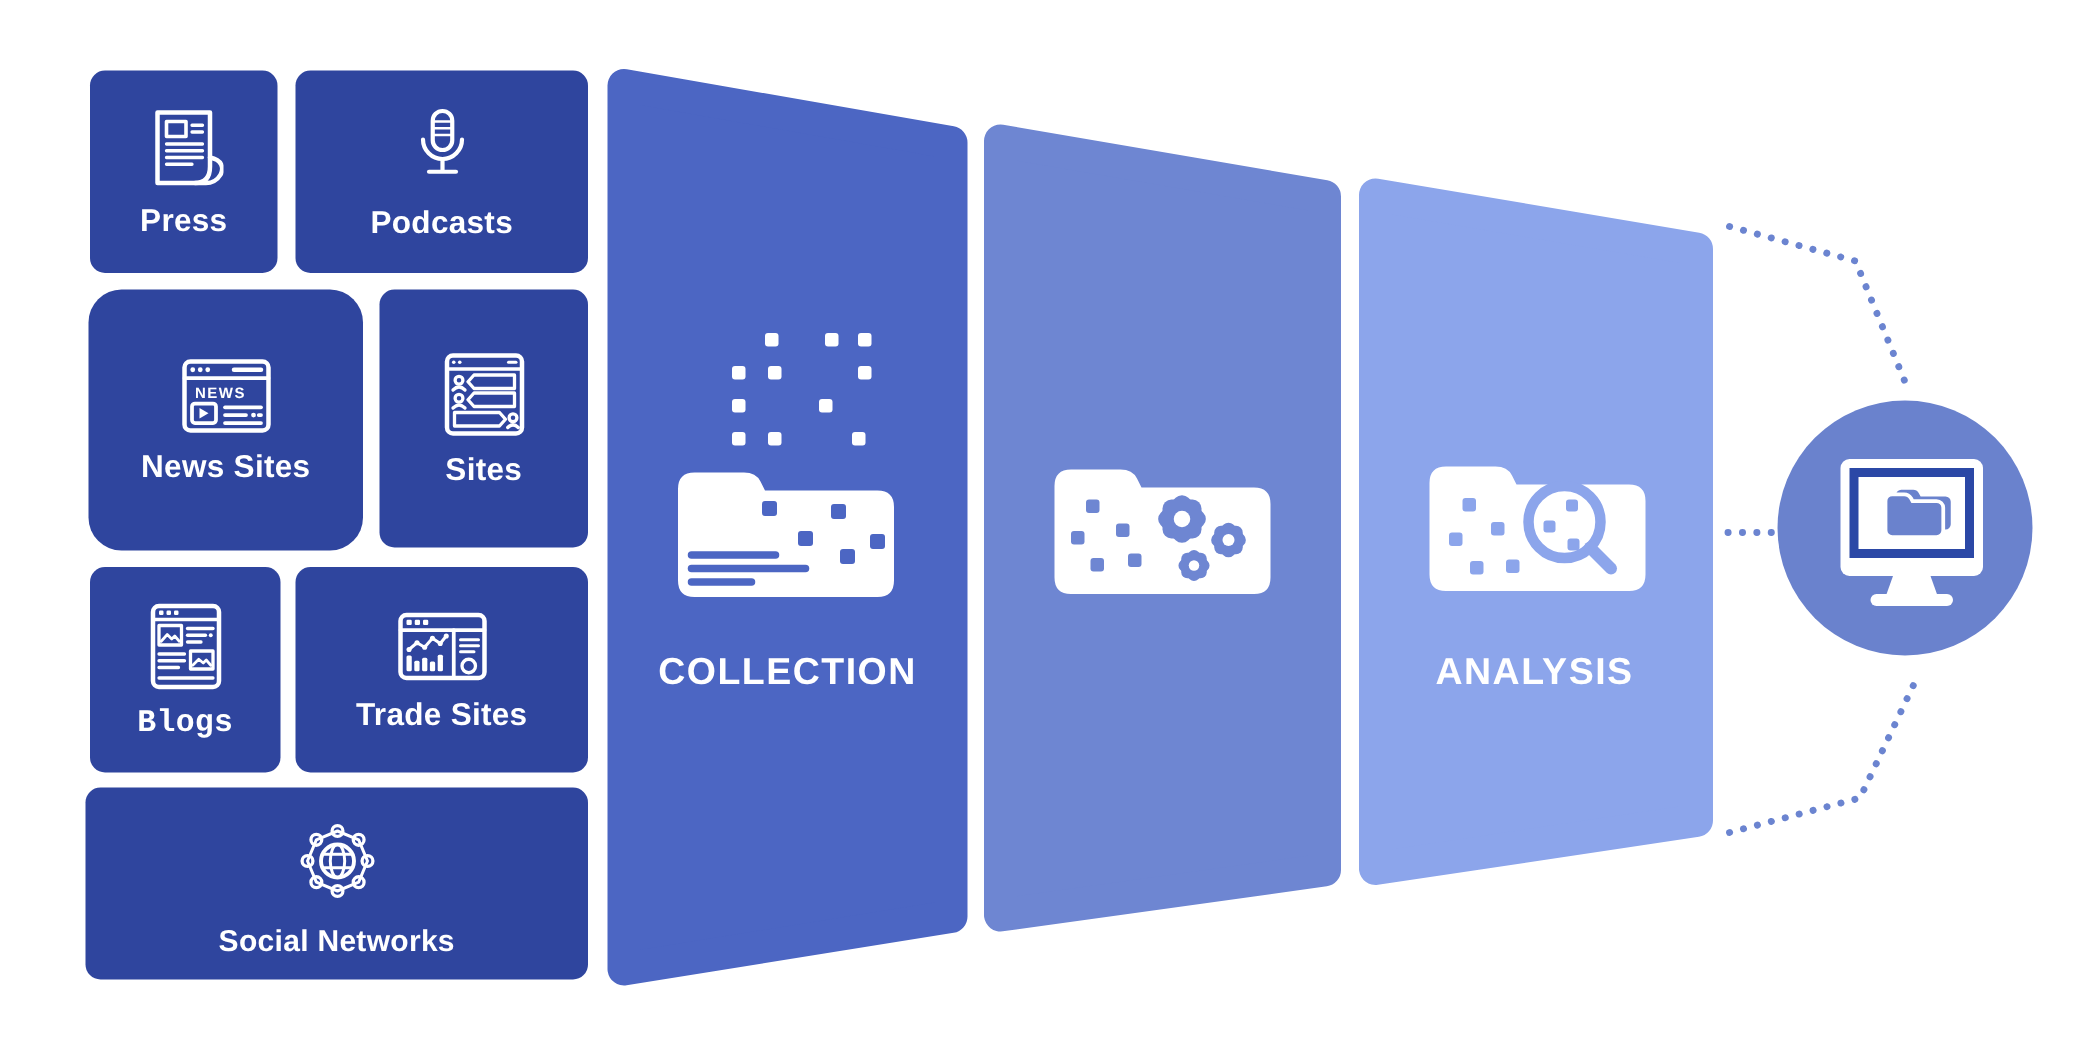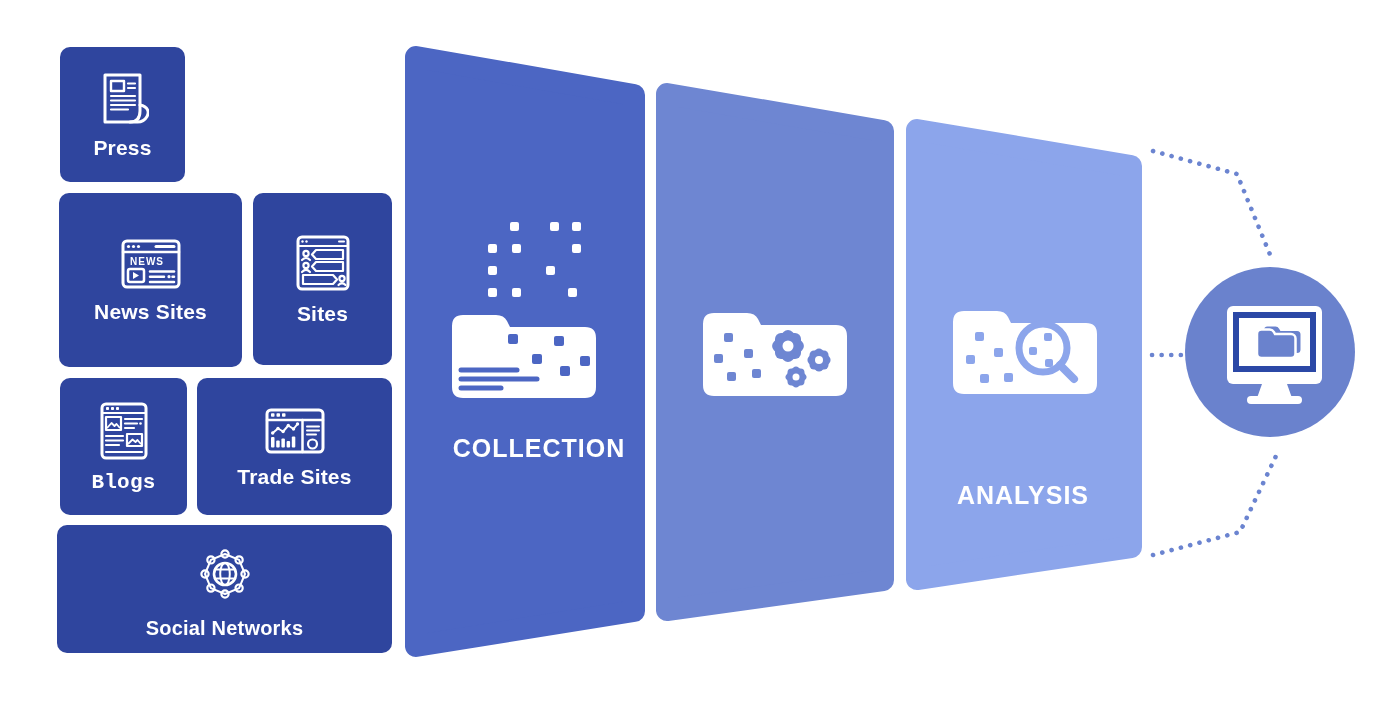--- a/index.html
+++ b/index.html
@@ -43,22 +43,32 @@
     <svg width="52" height="54" viewBox="0 0 52 54">
       <path class="stroke" stroke-width="3" d="M8,3 H43 V39 Q43,50 33,50 H8 Z"></path>
       <path class="stroke" stroke-width="3" d="M43,33 C51,34.5 52.5,40 50,44.5 C48,48 44,50.3 39.5,50 L33,50"></path>
       <rect class="stroke" stroke-width="2.4" x="14" y="9" width="13" height="10"></rect>
       <path class="stroke" stroke-width="2.2" d="M31,11.5 H38 M31,16 H38"></path>
       <path class="stroke" stroke-width="2.2" d="M14,24 H38 M14,28.5 H38 M14,33 H38 M14,37.5 H31"></path>
     </svg>
     <div class="lbl">Press</div>
   </div>
 
-
-  <div class="tile" style="left:59px;top:193px;width:183px;height:174px;">
+  <div class="tile" style="left:197px;top:47px;width:195px;height:135px;">
+    <svg width="44" height="56" viewBox="0 0 44 56">
+      <rect class="stroke" stroke-width="2.8" x="15.5" y="3" width="13" height="26" rx="6.5"></rect>
+      <path class="stroke" stroke-width="1.8" d="M16.5,10 H27.5 M16.5,14.5 H27.5 M16.5,19 H27.5"></path>
+      <path class="stroke" stroke-width="2.8" d="M9,22 A13,13 0 0 0 35,22"></path>
+      <path class="stroke" stroke-width="2.8" d="M22,35.5 V42"></path>
+      <path class="stroke" stroke-width="2.8" d="M13,43.5 H31"></path>
+    </svg>
+    <div class="lbl">Podcasts</div>
+  </div>
+
+  <div class="tile" style="left:59px;top:193px;width:183px;height:174px;border-radius:22px;">
     <svg width="62" height="52" viewBox="0 0 62 52">
       <rect class="stroke" stroke-width="3" x="3" y="3" width="56" height="46" rx="4"></rect>
       <circle class="fillw" cx="8.5" cy="8.5" r="1.6"></circle>
       <circle class="fillw" cx="13.5" cy="8.5" r="1.6"></circle>
       <circle class="fillw" cx="18.5" cy="8.5" r="1.6"></circle>
       <path class="stroke" stroke-width="3" d="M36,8.5 H54"></path>
       <path class="stroke" stroke-width="2.5" d="M3,14 H59"></path>
       <text x="27" y="27" font-size="10" font-weight="bold" fill="#fff" text-anchor="middle" letter-spacing="1">NEWS</text>
       <rect class="stroke" stroke-width="2.5" x="8" y="31" width="16" height="13" rx="2"></rect>
       <path class="fillw" d="M13,34 L19,37.5 L13,41 Z"></path>
@@ -202,21 +212,21 @@
       <rect class="sq1" x="59" y="34" width="10" height="10" rx="2"></rect>
       <rect class="sq1" x="83" y="54" width="10" height="10" rx="2"></rect>
       <rect class="sq1" x="105" y="36" width="10" height="10" rx="2"></rect>
       <rect class="sq1" x="111" y="66" width="10" height="10" rx="2"></rect>
       <rect class="sq1" x="131" y="56" width="10" height="10" rx="2"></rect>
       <path class="ln1" d="M12,70 H68"></path>
       <path class="ln1" d="M12,79 H88"></path>
       <path class="ln1" d="M12,88 H52"></path>
     </g>
   </svg>
-  <div class="stage-label" style="left:419px;top:436px;width:240px;">COLLECTION</div>
+  <div class="stage-label" style="left:405px;top:436px;width:240px;">COLLECTION</div>
 
   <svg class="stage-icon" style="left:700px;top:296px;" width="150" height="104" viewBox="0 0 150 104">
     <g transform="translate(0,2)">
       <path class="foldw" d="M3,87 L3,26 Q3,15 14,15 L47,15 Q55,15 58,21 L61,27 L136,27
                              Q147,27 147,38 L147,87 Q147,98 136,98 L14,98 Q3,98 3,87 Z"></path>
       <rect class="sq2" x="24" y="35" width="9" height="9" rx="2"></rect>
       <rect class="sq2" x="14" y="56" width="9" height="9" rx="2"></rect>
       <rect class="sq2" x="44" y="51" width="9" height="9" rx="2"></rect>
       <rect class="sq2" x="27" y="74" width="9" height="9" rx="2"></rect>
       <rect class="sq2" x="52" y="71" width="9" height="9" rx="2"></rect>
@@ -247,15 +257,15 @@
       <rect class="sq3" x="44" y="52" width="9" height="9" rx="2"></rect>
       <rect class="sq3" x="30" y="78" width="9" height="9" rx="2"></rect>
       <rect class="sq3" x="54" y="77" width="9" height="9" rx="2"></rect>
       <circle class="mag" stroke-width="7" cx="93" cy="52" r="24"></circle>
       <path d="M110,69 L124,83" stroke="var(--analysis)" stroke-width="8" stroke-linecap="round"></path>
       <rect class="sq3" x="94" y="37" width="8" height="8" rx="2"></rect>
       <rect class="sq3" x="79" y="51" width="8" height="8" rx="2"></rect>
       <rect class="sq3" x="95" y="63" width="8" height="8" rx="2"></rect>
     </g>
   </svg>
-  <div class="stage-label" style="left:903px;top:436px;width:240px;margin-top:47px;">ANALYSIS</div>
+  <div class="stage-label" style="left:903px;top:436px;width:240px;">ANALYSIS</div>
 
 </div>
 
 </body></html>

